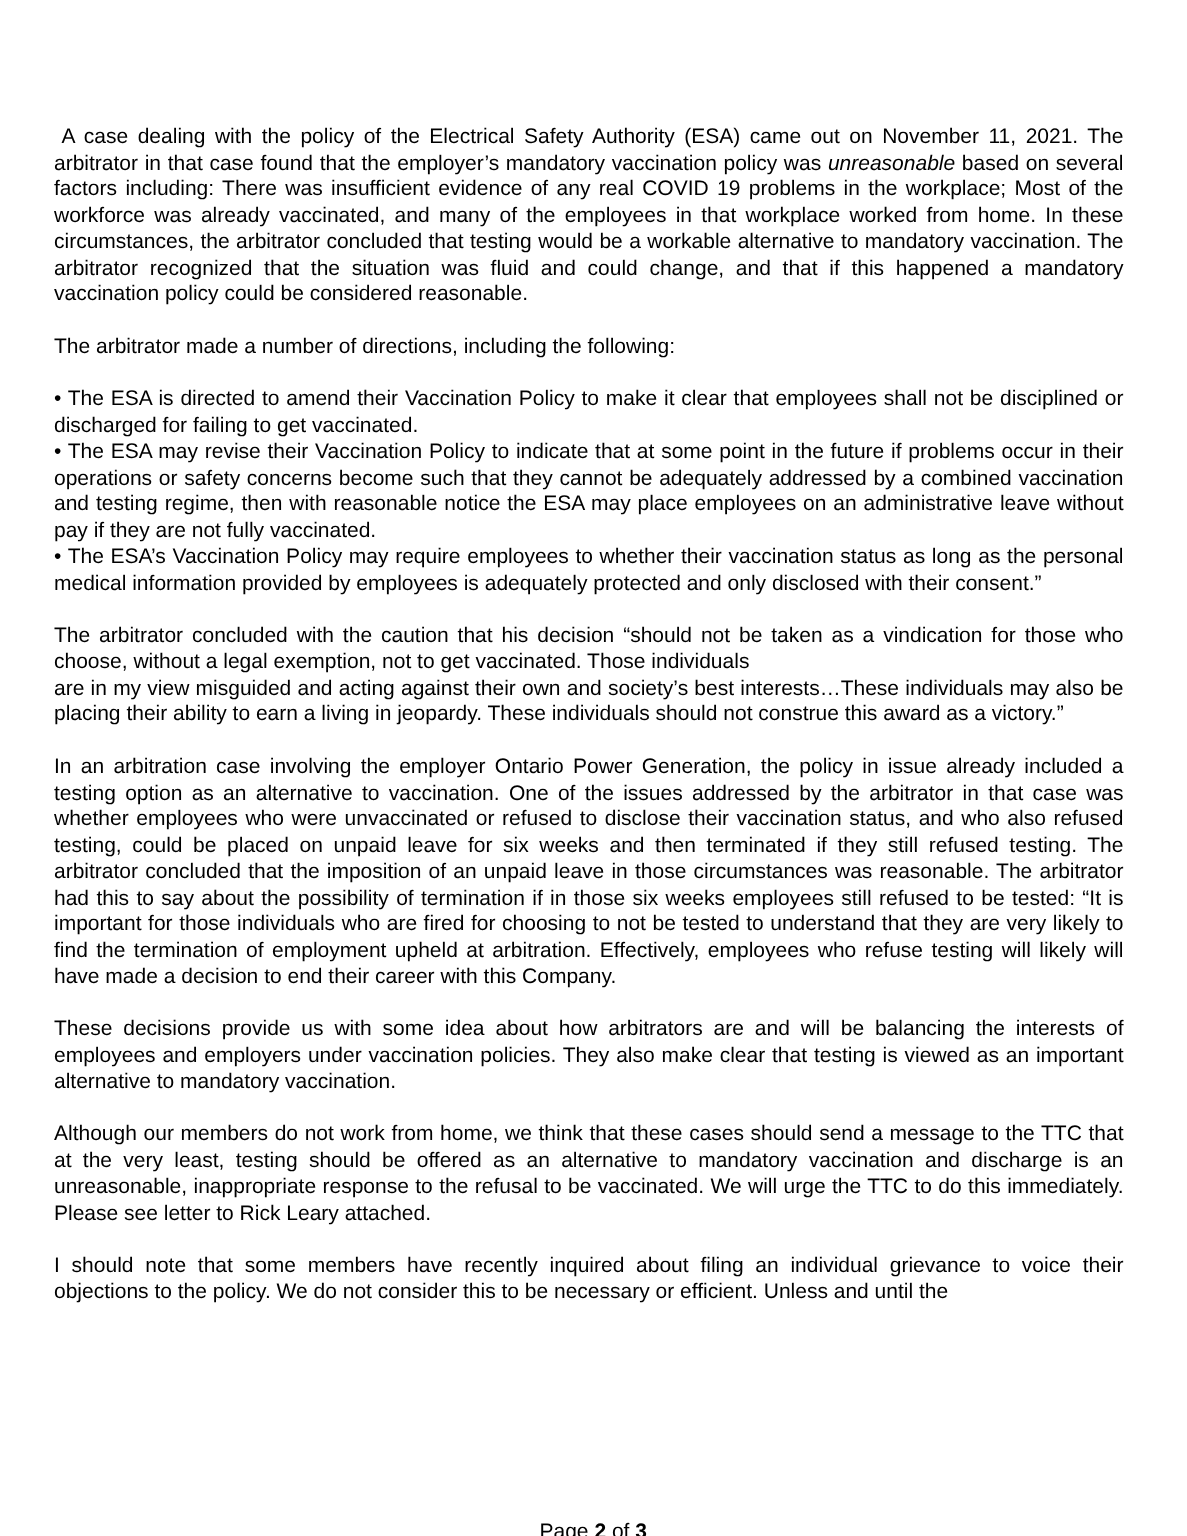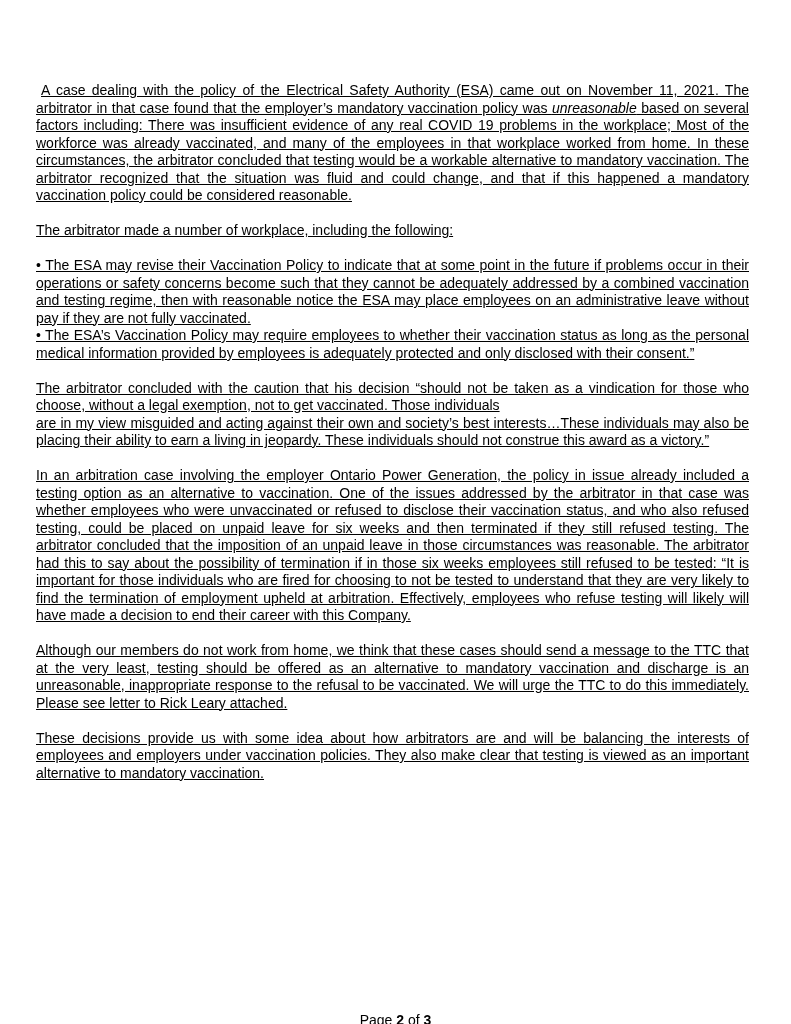--- a/index.html
+++ b/index.html
@@ -17,21 +17,20 @@
     overflow: hidden;
   }
   .content {
     position: absolute;
     left: 36px;
     top: 82px;
     width: 713px;
     font-size: 14px;
     line-height: 17.5px;
     text-align: justify;
-    text-decoration: underline;
   }
   .para {
     margin: 0 0 17.5px 0;
     padding: 0;
   }
   .para:last-child {
     margin-bottom: 0;
   }
   .first-indent {
     text-indent: 5px;
@@ -58,33 +57,35 @@
 </style>
 </head>
 <body>
 
 <div class="page">
 
   <div class="content">
 
     <p class="para first-indent"><span> A case dealing with the policy of the Electrical Safety Authority (ESA) came out on November 11, 2021.  The arbitrator in that case found that the employer’s mandatory vaccination policy was </span><em>unreasonable</em><span> based on several factors including:   There was insufficient evidence of any real COVID 19 problems in the workplace; Most of the workforce was already vaccinated, and   many of the employees in that workplace worked from home.  In these circumstances, the arbitrator concluded that testing would be a workable alternative to mandatory vaccination.  The arbitrator recognized that the situation was fluid and could change, and that if this happened a mandatory vaccination policy could be considered reasonable.</span></p>
 
-    <p class="para">The arbitrator made a number of workplace, including the following:</p>
+    <p class="para">The arbitrator made a number of directions, including the following:</p>
 
     <div class="para">
+      <div class="bullet-item">• The ESA is directed to amend their Vaccination Policy to make it clear that employees shall not be disciplined or discharged for failing to get vaccinated.</div>
       <div class="bullet-item">• The ESA may revise their Vaccination Policy to indicate that at some point in the future if problems occur in their operations or safety concerns become such that they cannot be adequately addressed by a combined vaccination and testing regime, then with reasonable notice the ESA may place employees on an administrative leave without pay if they are not fully vaccinated.</div>
       <div class="bullet-item">• The ESA’s Vaccination Policy may require employees to whether their vaccination status as long as the personal medical information provided by employees is adequately protected and only disclosed with their consent.”</div>
     </div>
 
     <p class="para"><span>The arbitrator concluded with the caution that his decision “should not be taken as a vindication for those who choose, without a legal exemption, not to get vaccinated. Those individuals</span><br><span>are in my view misguided and acting against their own and society’s best interests…These individuals may also be placing their ability to earn a living in jeopardy. These individuals should not construe this award as a victory.”</span></p>
 
     <p class="para">In an arbitration case involving the employer Ontario Power Generation, the policy in issue already included a testing option as an alternative to vaccination.  One of the issues addressed by the arbitrator in that case was whether employees who were unvaccinated or refused to disclose their vaccination status, and who also refused testing, could be placed on unpaid leave for six weeks and then terminated if they still refused testing.  The arbitrator concluded that the imposition of an unpaid leave in those circumstances was reasonable.  The arbitrator had this to say about the possibility of termination if in those six weeks employees still refused to be tested: “It is important for those individuals who are fired for choosing to not be tested to understand that they are very likely to find the termination of employment upheld at arbitration. Effectively, employees who refuse testing will likely will have made a decision to end their career with this Company.</p>
 
+    <p class="para">These decisions provide us with some idea about how arbitrators are and will be balancing the interests of employees and employers under vaccination policies.  They also make clear that testing is viewed as an important alternative to mandatory vaccination.</p>
+
     <p class="para">Although our members do not work from home, we think that these cases should send a message to the TTC that at the very least, testing should be offered as an alternative to mandatory vaccination and discharge is an unreasonable, inappropriate response to the refusal to be vaccinated.  We will urge the TTC to do this immediately. Please see letter to Rick Leary attached.</p>
 
-    <p class="para">These decisions provide us with some idea about how arbitrators are and will be balancing the interests of employees and employers under vaccination policies.  They also make clear that testing is viewed as an important alternative to mandatory vaccination.</p>
-
+    <p class="para">I should note that some members have recently inquired about filing an individual grievance to voice their objections to the policy. We do not consider this to be necessary or efficient. Unless and until the</p>
 
   </div>
 
   <div class="footer"><span>Page </span><strong>2</strong><span> of </span><strong>3</strong></div>
 
 </div>
 
 </body></html>

